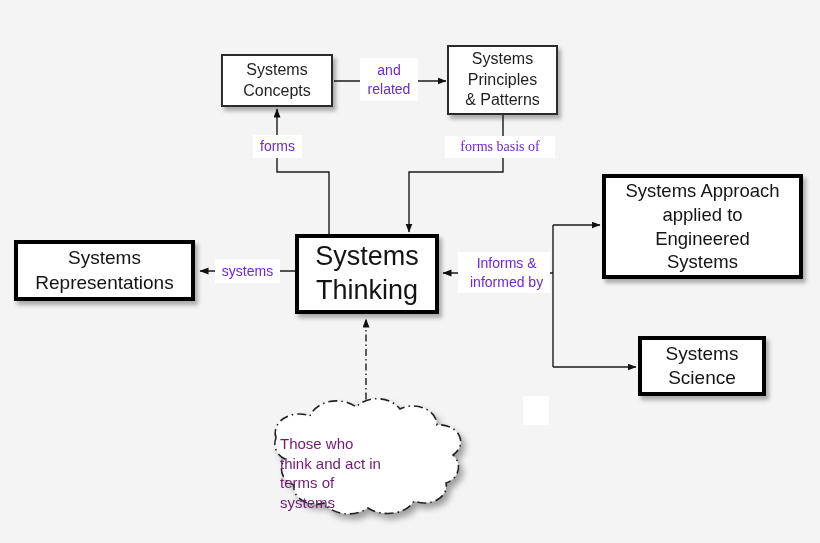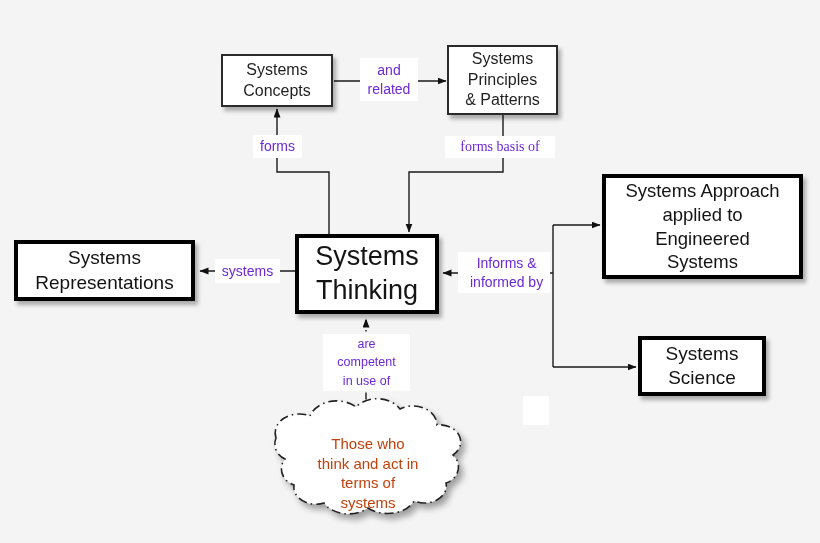--- a/index.html
+++ b/index.html
@@ -28,22 +28,22 @@
     background:#ffffff;
     display:flex;align-items:center;justify-content:center;
     text-align:center;white-space:pre-line;
     box-sizing:border-box;
     font-size:14px;line-height:1.35;color:#6d28d9;
   }
   .chip.left-align{justify-content:flex-start;text-align:center;padding-left:12px;}
   .chip.small{font-size:12.5px;line-height:1.45;}
   .cloud-text{
     position:absolute;z-index:5;
-    text-align:center;white-space:pre-line;
-    font-size:15px;line-height:1.3;color:#c2410c;
+    text-align:left;white-space:pre-line;
+    font-size:15px;line-height:1.3;color:#701a75;
     background:transparent;box-shadow:none;border:none;
   }
   .white-patch{
     position:absolute;z-index:2;background:#ffffff;
   }
   
   #n-sc{left:221px;top:54px;width:112px;height:53px;}
   #n-spp{left:447px;top:45px;width:111px;height:70px;}
   #n-st{left:295px;top:234px;width:144px;height:80px;}
   #n-sr{left:14px;top:240px;width:181px;height:61px;}
@@ -134,22 +134,19 @@
 
   <div id="c-uses" class="chip">forms</div>
 
   <div id="c-forms" class="chip">forms basis of</div>
 
   <div id="c-applies" class="chip">systems</div>
 
   <div id="c-informs" class="chip left-align">Informs &amp;
 informed by</div>
 
-  <div id="c-competent" class="chip small">are
-competent
-in use of</div>
 
   <div id="cloud-text" class="cloud-text">Those who
 think and act in
 terms of
 systems</div>
 
 </div>
 
 </body></html>

